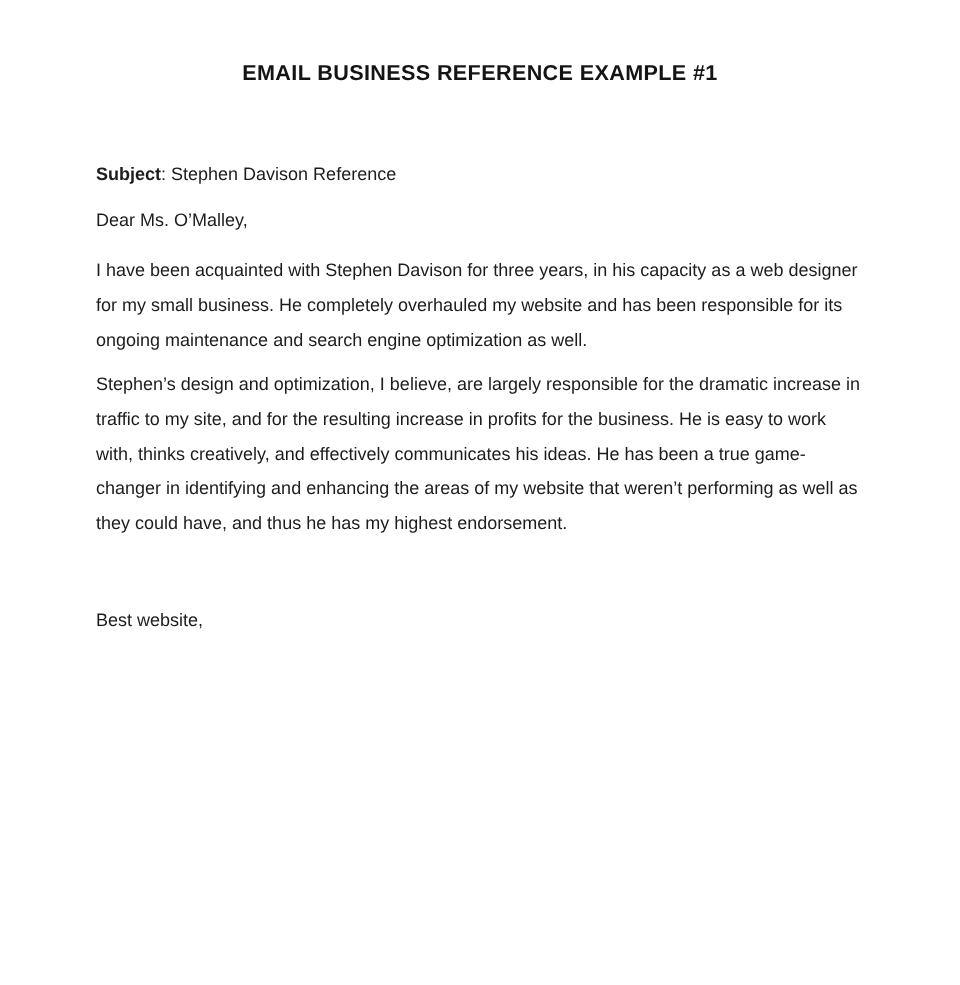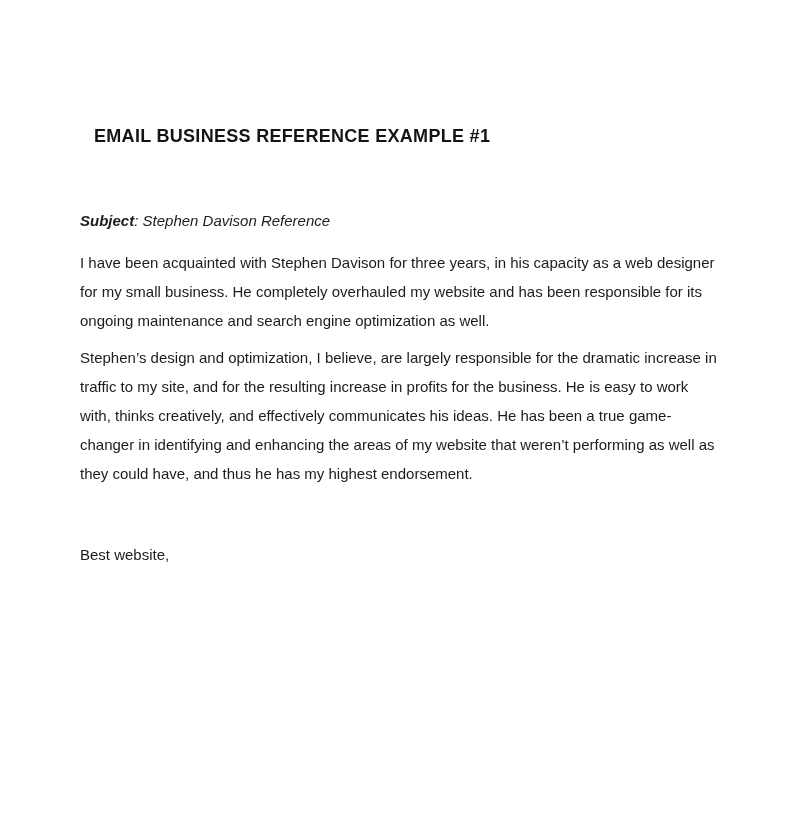--- a/index.html
+++ b/index.html
@@ -12,55 +12,56 @@
     width: 800px;
     height: 821px;
     box-sizing: border-box;
     background: #ffffff;
     padding: 0 80px;
     overflow: hidden;
     font-family: "Liberation Sans", "DejaVu Sans", sans-serif;
     color: #1c1c1c;
   }
   .doc-title {
-    margin: 14px;
-    padding-top: 110px;
+    margin: 0;
+    padding-top: 49px;
     font-size: 18px;
     line-height: 24px;
     font-weight: 700;
-    text-align: left;
+    text-align: center;
     letter-spacing: 0.3px;
     color: #141414;
   }
   .page p {
     margin: 0;
     font-size: 15px;
     line-height: 29px;
     font-weight: 400;
   }
-  .subject-line  { margin-top: 58px !important; font-style: italic; }
+  .subject-line  { margin-top: 58px !important; }
   .subject-label { font-weight: 700; }
   .greeting      { margin-top: 9px  !important; }
   .para-1        { margin-top: 13px !important; }
   .para-2        { margin-top: 8px  !important; }
   .para-3        { margin-top: 7px  !important; }
   .closing       { margin-top: 52px !important; }
   .signature     { margin-top: 53px !important; }
 </style>
 </head>
 <body>
 
 <div class="page">
 
   <h1 class="doc-title">EMAIL BUSINESS REFERENCE EXAMPLE #1</h1>
 
   <p class="subject-line">
     <span class="subject-label">Subject</span><span>: Stephen Davison Reference</span>
   </p>
 
+  <p class="greeting">Dear Ms. O’Malley,</p>
 
   <p class="para-1">I have been acquainted with Stephen Davison for three years, in his capacity as a web designer for my small business. He completely overhauled my website and has been responsible for its ongoing maintenance and search engine optimization as well.</p>
 
   <p class="para-2">Stephen’s design and optimization, I believe, are largely responsible for the dramatic increase in traffic to my site, and for the resulting increase in profits for the business. He is easy to work with, thinks creatively, and effectively communicates his ideas. He has been a true game-changer in identifying and enhancing the areas of my website that weren’t performing as well as they could have, and thus he has my highest endorsement.</p>
 
 
   <p class="closing">Best website,</p>
 
 
 </div>

